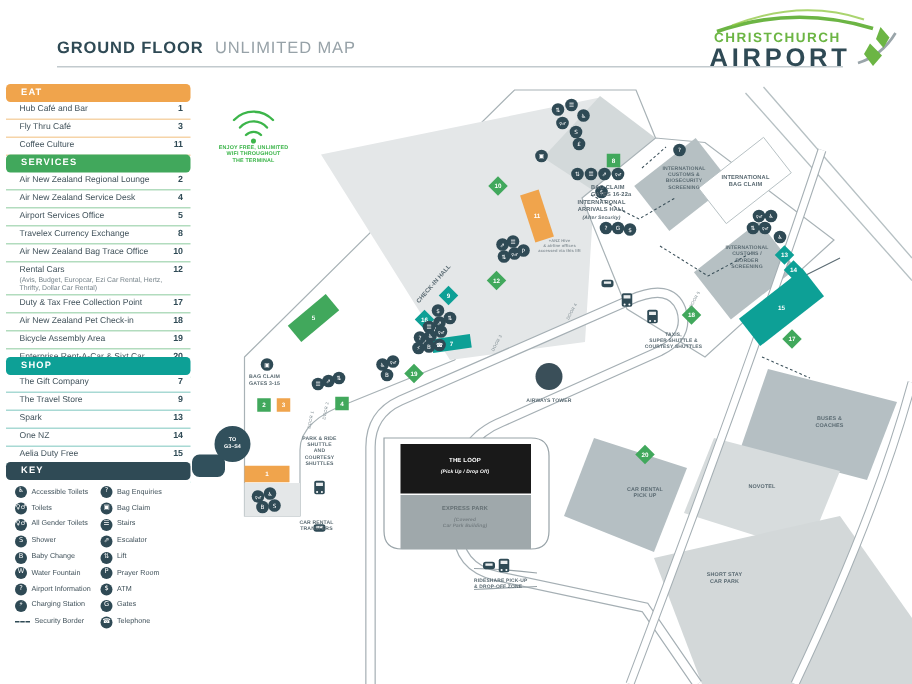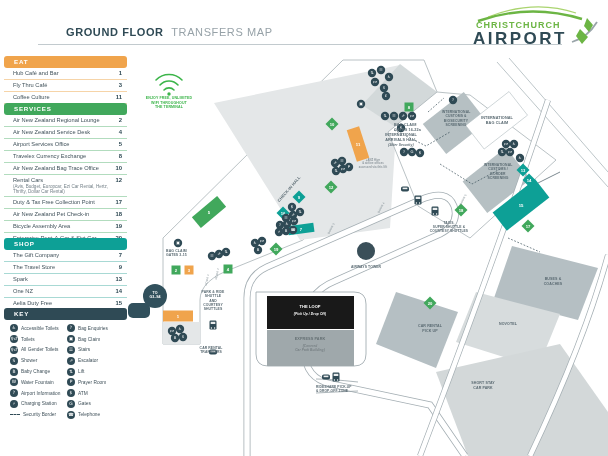--- a/index.html
+++ b/index.html
@@ -1,20 +1,20 @@
 <!DOCTYPE html>
 <html><head>
 <meta charset="utf-8">
 <style>
   html,body{margin:0;padding:0;}
   body{width:608px;height:456px;position:relative;background:#fff;overflow:hidden;
        font-family:"Liberation Sans",sans-serif;color:#2F4A55;}
   
   .hdr-title{position:absolute;left:38px;top:26px;font-size:11px;letter-spacing:.6px;}
-  .hdr-title .b{font-weight:bold;color:#2F4A55;margin-left:28px;}
+  .hdr-title .b{font-weight:bold;color:#2F4A55;}
   .hdr-title .l{color:#97A2A8;margin-left:4px;}
   .hdr-line{position:absolute;left:38px;top:44px;width:524px;height:1px;background:#C2CACE;}
   .logo{position:absolute;left:460px;top:6px;width:142px;height:42px;}
   
   .panel{position:absolute;left:4px;width:123px;background:#fff;border-radius:3px;}
   .phead{height:12px;line-height:12px;border-radius:3px;color:#fff;font-size:6.2px;
          font-weight:bold;letter-spacing:.8px;padding-left:10px;}
   .srow{display:flex;justify-content:space-between;align-items:flex-start;gap:3px;
         padding:2px 5px 2px 9px;font-size:5.7px;line-height:1.18;color:#41525B;}
   .srow .num{font-weight:bold;color:#2F4A55;font-size:5.9px;}
@@ -26,21 +26,21 @@
          text-align:center;line-height:8px;font-size:4.4px;font-family:"DejaVu Sans",sans-serif;}
   .kdash{width:10px;min-width:10px;border-top:1.6px dashed #2F4A55;height:0;margin:3px 0;}
   svg text{font-family:"Liberation Sans",sans-serif;}
   svg .sym{font-family:"DejaVu Sans",sans-serif;}
 </style>
 </head>
 <body>
 
 <div class="hdr-title">
   <span class="b">GROUND FLOOR</span>
-  <span class="l">TRANSFERS MAP</span>
+  <span class="l">UNLIMITED MAP</span>
 </div>
 <div class="hdr-line"></div>
 
 <svg class="logo" viewBox="0 0 142 42">
   <path d="M18,15 Q70,-3 122,13" stroke="#6CB544" stroke-width="2.4" fill="none"></path>
   <path d="M28,11 Q74,-7 116,7" stroke="#8DC63F" stroke-width="1.3" fill="none" opacity="0.75"></path>
   <path d="M112,36 Q128,31 137,16" stroke="#9AA5AA" stroke-width="1.8" fill="none"></path>
   <text x="16" y="22" font-size="9" font-weight="bold" fill="#6CB544" letter-spacing="1">CHRISTCHURCH</text>
   <text x="13" y="38" font-size="17" font-weight="bold" fill="#2F4A55" letter-spacing="2.5">AIRPORT</text>
   <path d="M127,12 L133,19 L129,26 L124,20 Z" fill="#6CB544"></path>

